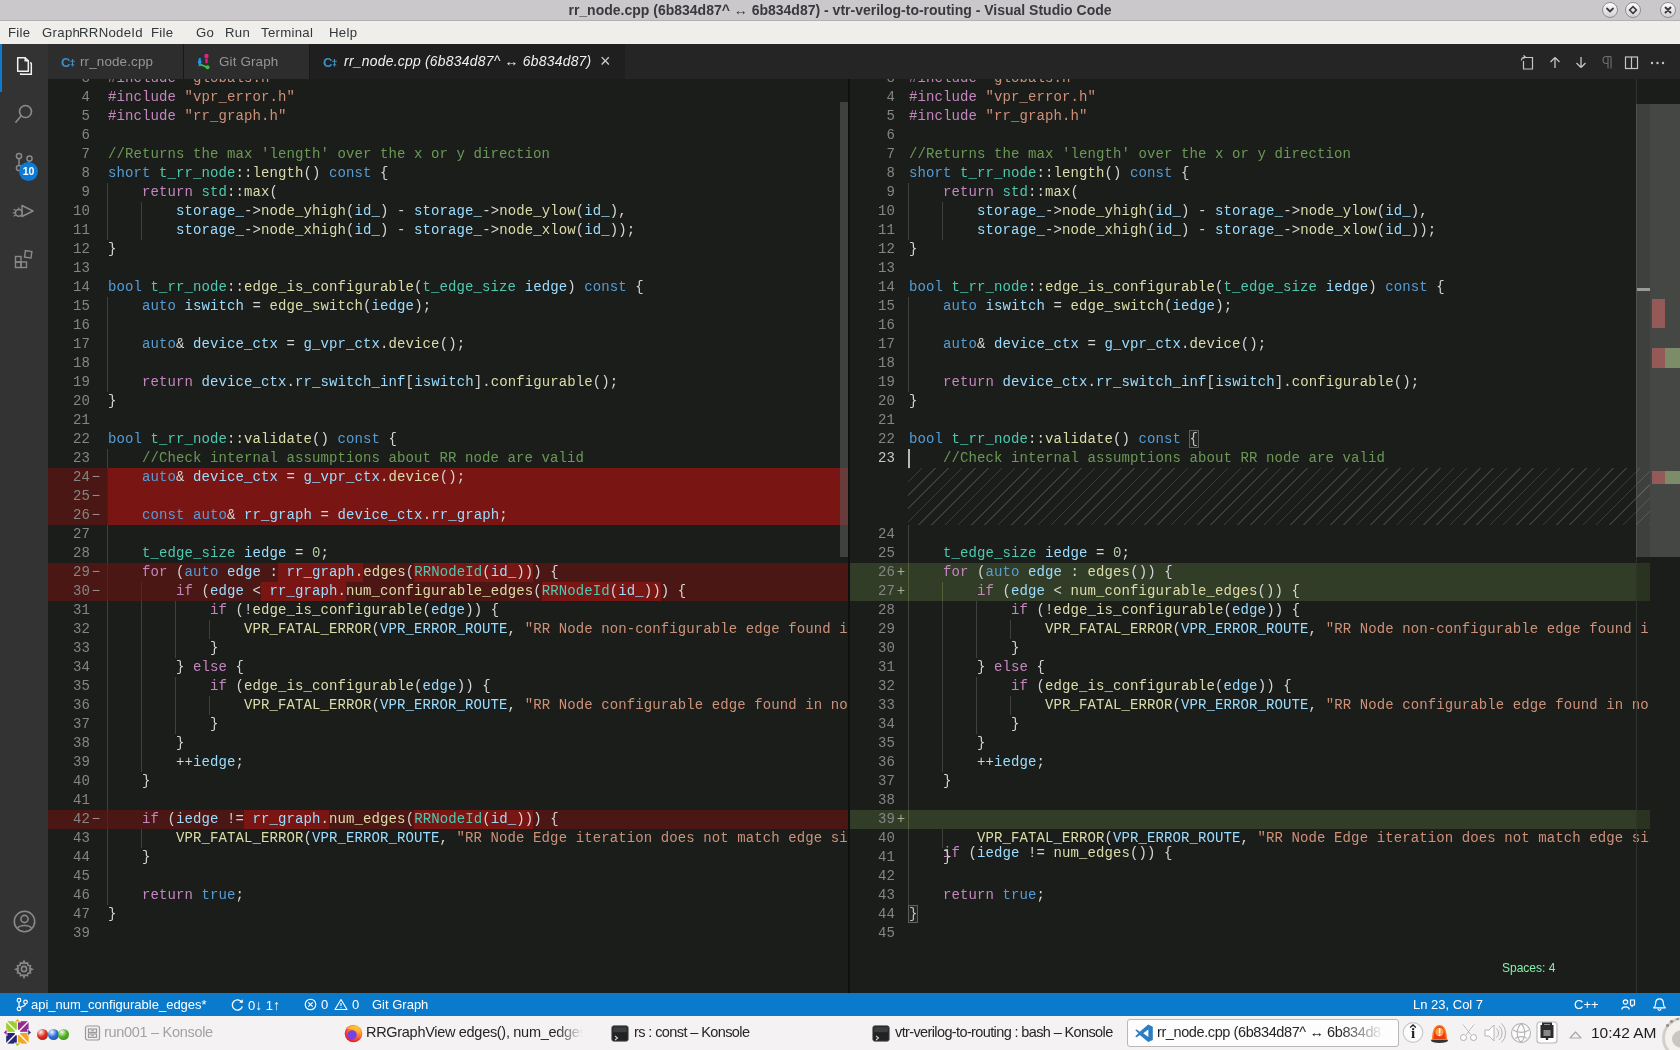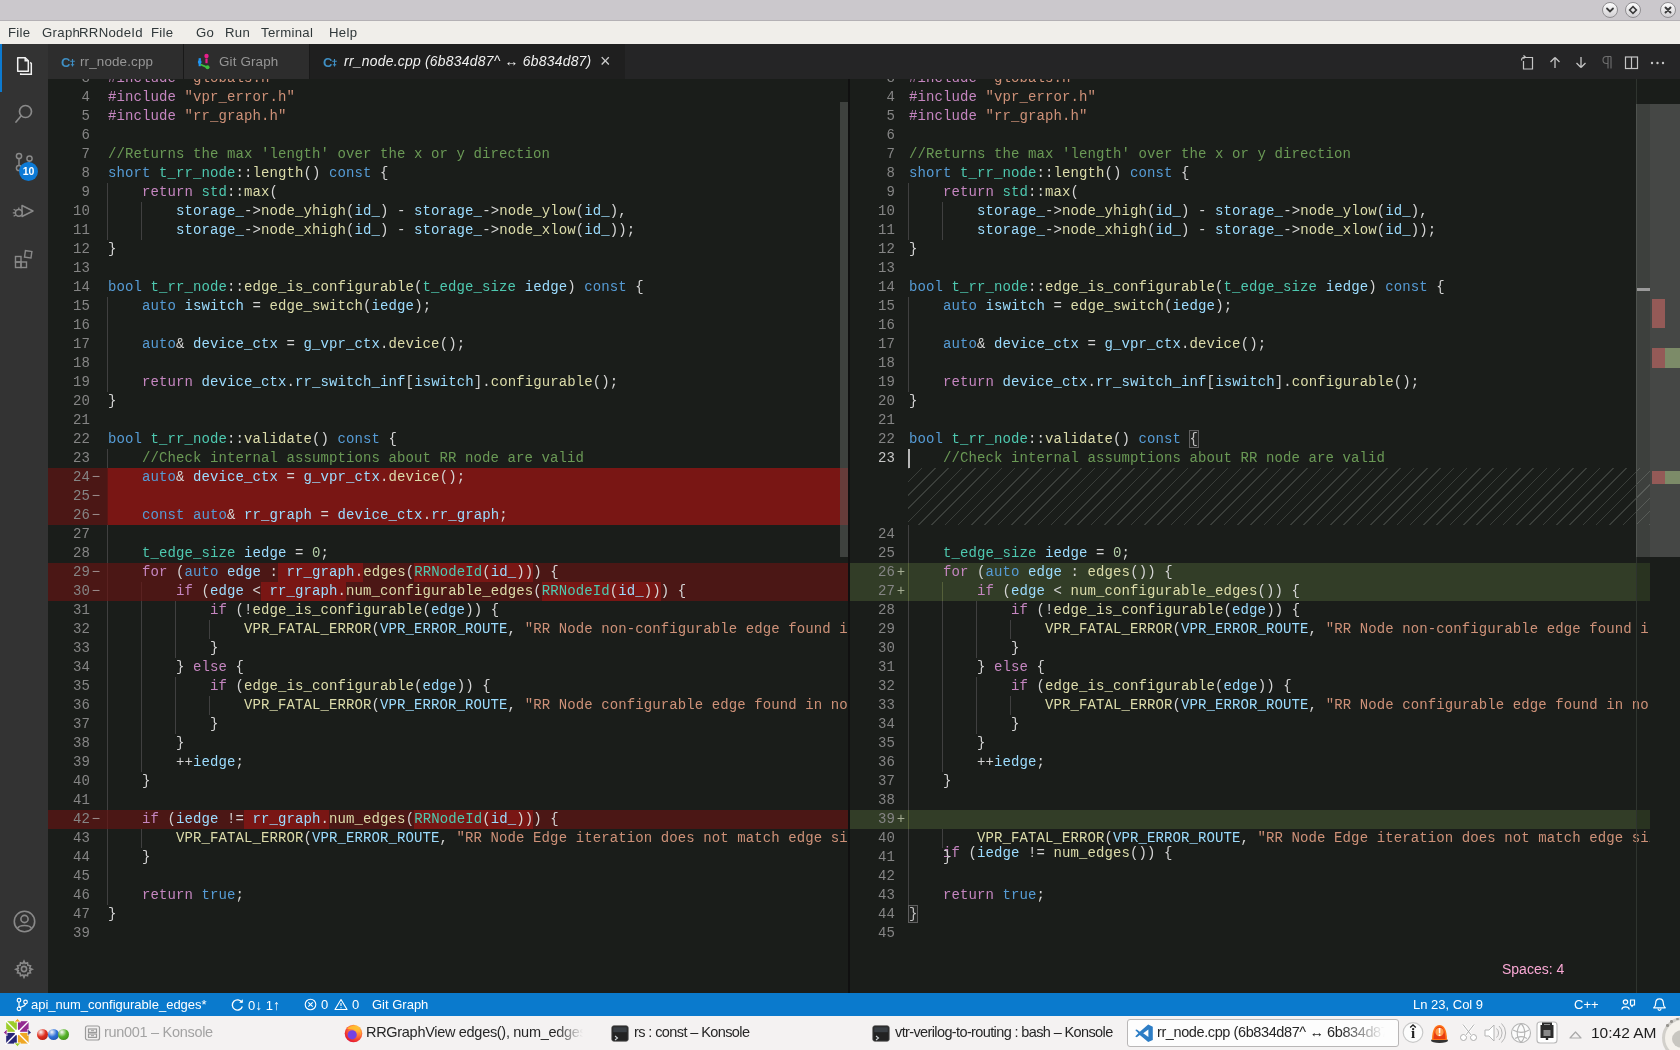--- a/index.html
+++ b/index.html
@@ -3,20 +3,21 @@
 *{margin:0;padding:0;box-sizing:border-box}
 html,body{width:1680px;height:1050px;overflow:hidden;background:#000;font-family:"Liberation Sans",sans-serif}
 .abs{position:absolute}
 .code{position:absolute;font-family:"Liberation Mono",monospace;font-size:14px;letter-spacing:0.1px;line-height:19px;white-space:pre}
 .ln{position:absolute;font-family:"Liberation Mono",monospace;font-size:14px;letter-spacing:0.1px;line-height:19px;color:#858585;text-align:right}
 svg{display:block}
 </style></head><body>
 <div class="abs" style="left:0;top:0;width:1680px;height:1050px;background:#1a1d1a">
 
 <div style="position:absolute;left:0;top:0;width:1680px;height:21px;background:#cbc8cc;border-bottom:1px solid #b4b1b5"></div>
+<div style="position:absolute;left:0;top:2px;width:1680px;height:18px;text-align:center;font-size:14px;font-weight:bold;color:#39383c">rr_node.cpp (6b834d87^ ↔ 6b834d87) - vtr-verilog-to-routing - Visual Studio Code</div>
 <div style="position:absolute;left:1602px;top:1.5px;width:16px;height:16px;border-radius:50%;background:linear-gradient(#fdfdfd,#d2d0d3);border:1px solid #908e91">
       <svg width="14" height="14" viewBox="0 0 14 14">
         <path d="M4 5.5 L7 8.5 L10 5.5" stroke="#3a3a3a" stroke-width="1.8" fill="none" stroke-linecap="round"></path>
       </svg>
     </div>
 <div style="position:absolute;left:1625px;top:1.5px;width:16px;height:16px;border-radius:50%;background:linear-gradient(#fdfdfd,#d2d0d3);border:1px solid #908e91">
       <svg width="14" height="14" viewBox="0 0 14 14">
         <rect x="4.6" y="4.6" width="4.8" height="4.8" transform="rotate(45 7 7)" stroke="#3a3a3a" stroke-width="1.6" fill="none"></rect>
       </svg>
     </div>
@@ -498,22 +499,22 @@
     </div>
 <div style="position:absolute;left:321px;top:997px;font-size:13px;color:#ffffff">0</div>
 <div style="position:absolute;left:334px;top:998px">
       <svg width="14" height="13" viewBox="0 0 14 13">
         <path d="M7 1.5 L13 11.5 H1 Z" stroke="#ffffff" stroke-width="1.1" fill="none" stroke-linejoin="round"></path>
         <path d="M7 5 V8 M7 9.3 V10.3" stroke="#ffffff" stroke-width="1.1"></path>
       </svg>
     </div>
 <div style="position:absolute;left:352px;top:997px;font-size:13px;color:#ffffff">0</div>
 <div style="position:absolute;left:372px;top:997px;font-size:13px;color:#ffffff">Git Graph</div>
-<div style="position:absolute;left:1413px;top:997px;font-size:13px;color:#ffffff">Ln 23, Col 9</div>
-<div style="position:absolute;left:1502px;top:961px;font-size:14px;color:#f9a8d4">Spaces: 4</div>
+<div style="position:absolute;left:1413px;top:997px;font-size:13px;color:#ffffff">Ln 23, Col 7</div>
+<div style="position:absolute;left:1502px;top:961px;font-size:12px;color:#86efac">Spaces: 4</div>
 <div style="position:absolute;left:1574px;top:997px;font-size:13px;color:#ffffff">C++</div>
 <div style="position:absolute;left:1620px;top:997px">
       <svg width="16" height="15" viewBox="0 0 16 15">
         <g stroke="#ffffff" stroke-width="1.2" fill="none">
           <circle cx="5.5" cy="5" r="2.2"></circle>
           <path d="M1.8 12.5 c0.5 -3.5 7 -3.5 7.5 0"></path>
           <path d="M10.5 3 h4 v5 h-1.5 l-1 1.5 l-1 -1.5 h-0.5 Z" fill="none"></path>
         </g>
       </svg>
     </div>

